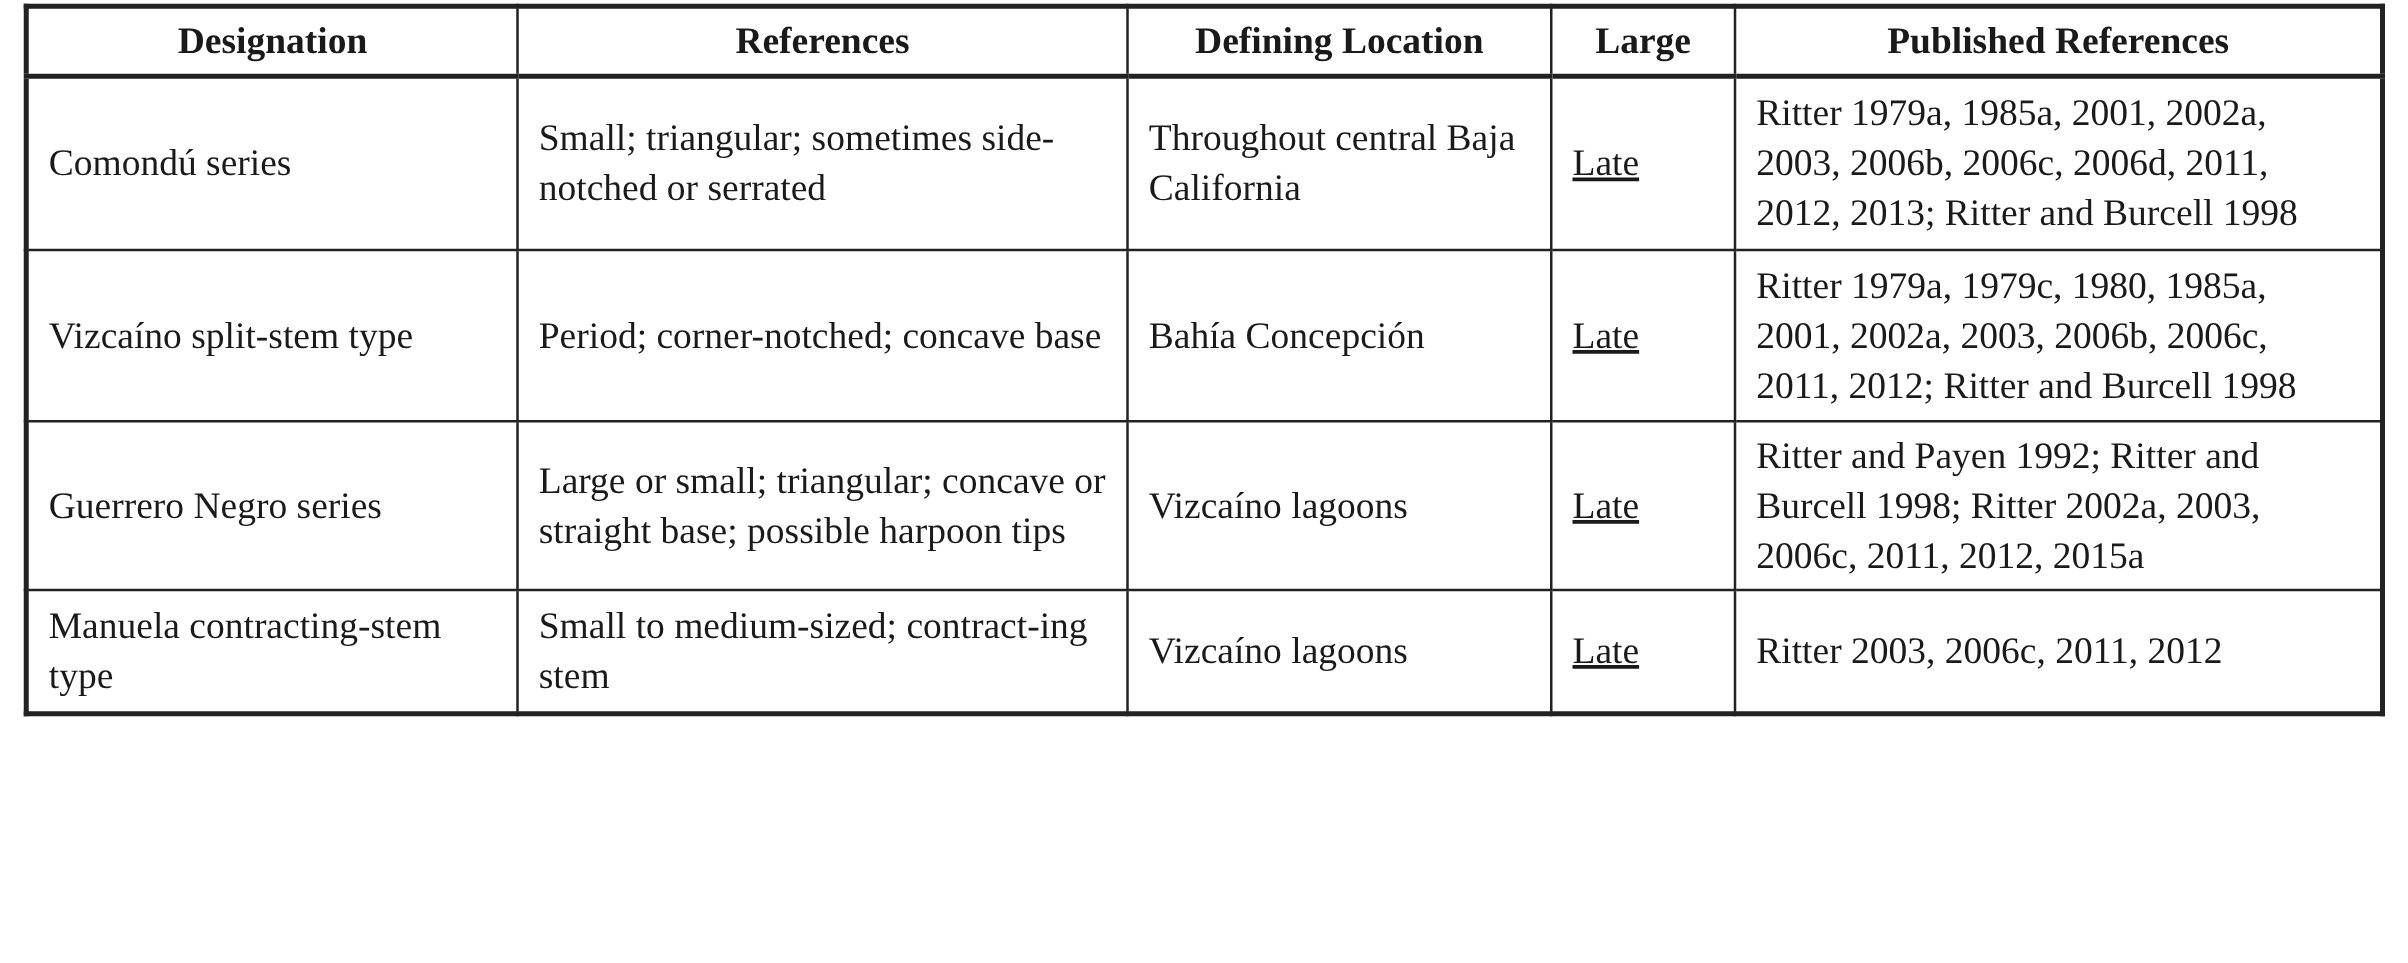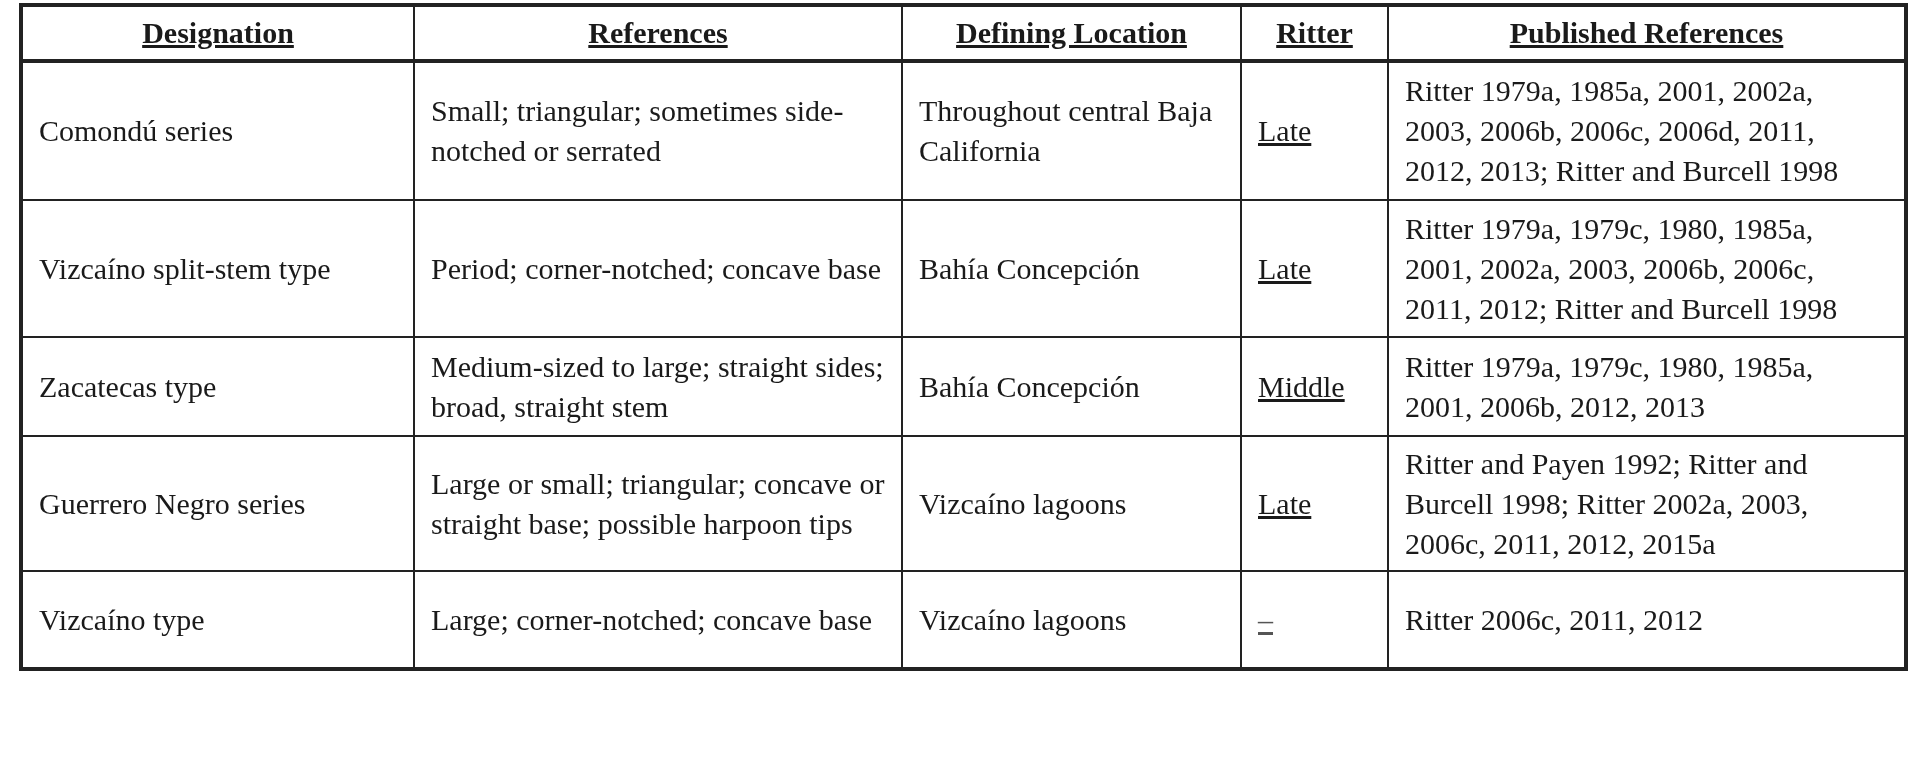--- a/index.html
+++ b/index.html
@@ -3,21 +3,21 @@
 <meta charset="utf-8">
 <style>
   html, body { margin: 0; padding: 0; background: #ffffff; }
   body { width: 1926px; height: 770px; position: relative; overflow: hidden;
          font-family: "Liberation Serif", "DejaVu Serif", serif; color: #1a1a1a; }
   table.data { position: absolute; left: 19px; top: 3px; border-collapse: collapse;
                table-layout: fixed; border: 4px solid #222; }
   table.data th, table.data td { border: 2px solid #222; vertical-align: middle;
                font-size: 30px; line-height: 40px; padding: 0 16px; text-align: left; }
   table.data th { font-weight: bold; text-align: center; height: 52px;
-               border-bottom: 4px solid #222; padding: 0 8px; text-decoration: underline; }
+               border-bottom: 4px solid #222; padding: 0 8px; }
   col.c1 { width: 393px; } col.c2 { width: 488px; } col.c3 { width: 339px; }
   col.c4 { width: 147px; } col.c5 { width: 518px; }
   tr.r1 td { height: 136px; } tr.r2 td { height: 135px; } tr.r3 td { height: 97px; }
   tr.r4 td { height: 133px; } tr.r5 td { height: 96px; } tr.r6 td { height: 95px; }
   td.period { padding-left: 14px; text-decoration: underline; }
   td.dash { color: #555; }
 </style>
 </head>
 <body>
 
@@ -27,54 +27,47 @@
       <col class="c2">
       <col class="c3">
       <col class="c4">
       <col class="c5">
   </colgroup>
   <thead>
     <tr>
       <th>Designation</th>
       <th>References</th>
       <th>Defining Location</th>
-      <th>Ritter</th>
+      <th>Large</th>
       <th>Published References</th>
     </tr>
   </thead>
   <tbody>
     <tr class="r1">
       <td>Comondú series</td>
       <td>Small; triangular; sometimes side-notched or serrated</td>
       <td>Throughout central Baja California</td>
       <td class="period">Late</td>
       <td>Ritter 1979a, 1985a, 2001, 2002a, 2003, 2006b, 2006c, 2006d, 2011, 2012, 2013; Ritter and Burcell 1998</td>
     </tr>
     <tr class="r2">
       <td>Vizcaíno split-stem type</td>
       <td>Period; corner-notched; concave base</td>
       <td>Bahía Concepción</td>
       <td class="period">Late</td>
       <td>Ritter 1979a, 1979c, 1980, 1985a, 2001, 2002a, 2003, 2006b, 2006c, 2011, 2012; Ritter and Burcell 1998</td>
     </tr>
-    <tr class="r3">
-      <td>Zacatecas type</td>
-      <td>Medium-sized to large; straight sides; broad, straight stem</td>
-      <td>Bahía Concepción</td>
-      <td class="period">Middle</td>
-      <td>Ritter 1979a, 1979c, 1980, 1985a, 2001, 2006b, 2012, 2013</td>
-    </tr>
     <tr class="r4">
       <td>Guerrero Negro series</td>
       <td>Large or small; triangular; concave or straight base; possible harpoon tips</td>
       <td>Vizcaíno lagoons</td>
       <td class="period">Late</td>
       <td>Ritter and Payen 1992; Ritter and Burcell 1998; Ritter 2002a, 2003, 2006c, 2011, 2012, 2015a</td>
     </tr>
-    <tr class="r6">
-      <td>Vizcaíno type</td>
-      <td>Large; corner-notched; concave base</td>
+    <tr class="r5">
+      <td>Manuela contracting-stem type</td>
+      <td>Small to medium-sized; contract-ing stem</td>
       <td>Vizcaíno lagoons</td>
-      <td class="period dash">–</td>
-      <td>Ritter 2006c, 2011, 2012</td>
+      <td class="period">Late</td>
+      <td>Ritter 2003, 2006c, 2011, 2012</td>
     </tr>
   </tbody>
 </table>
 
 </body></html>

